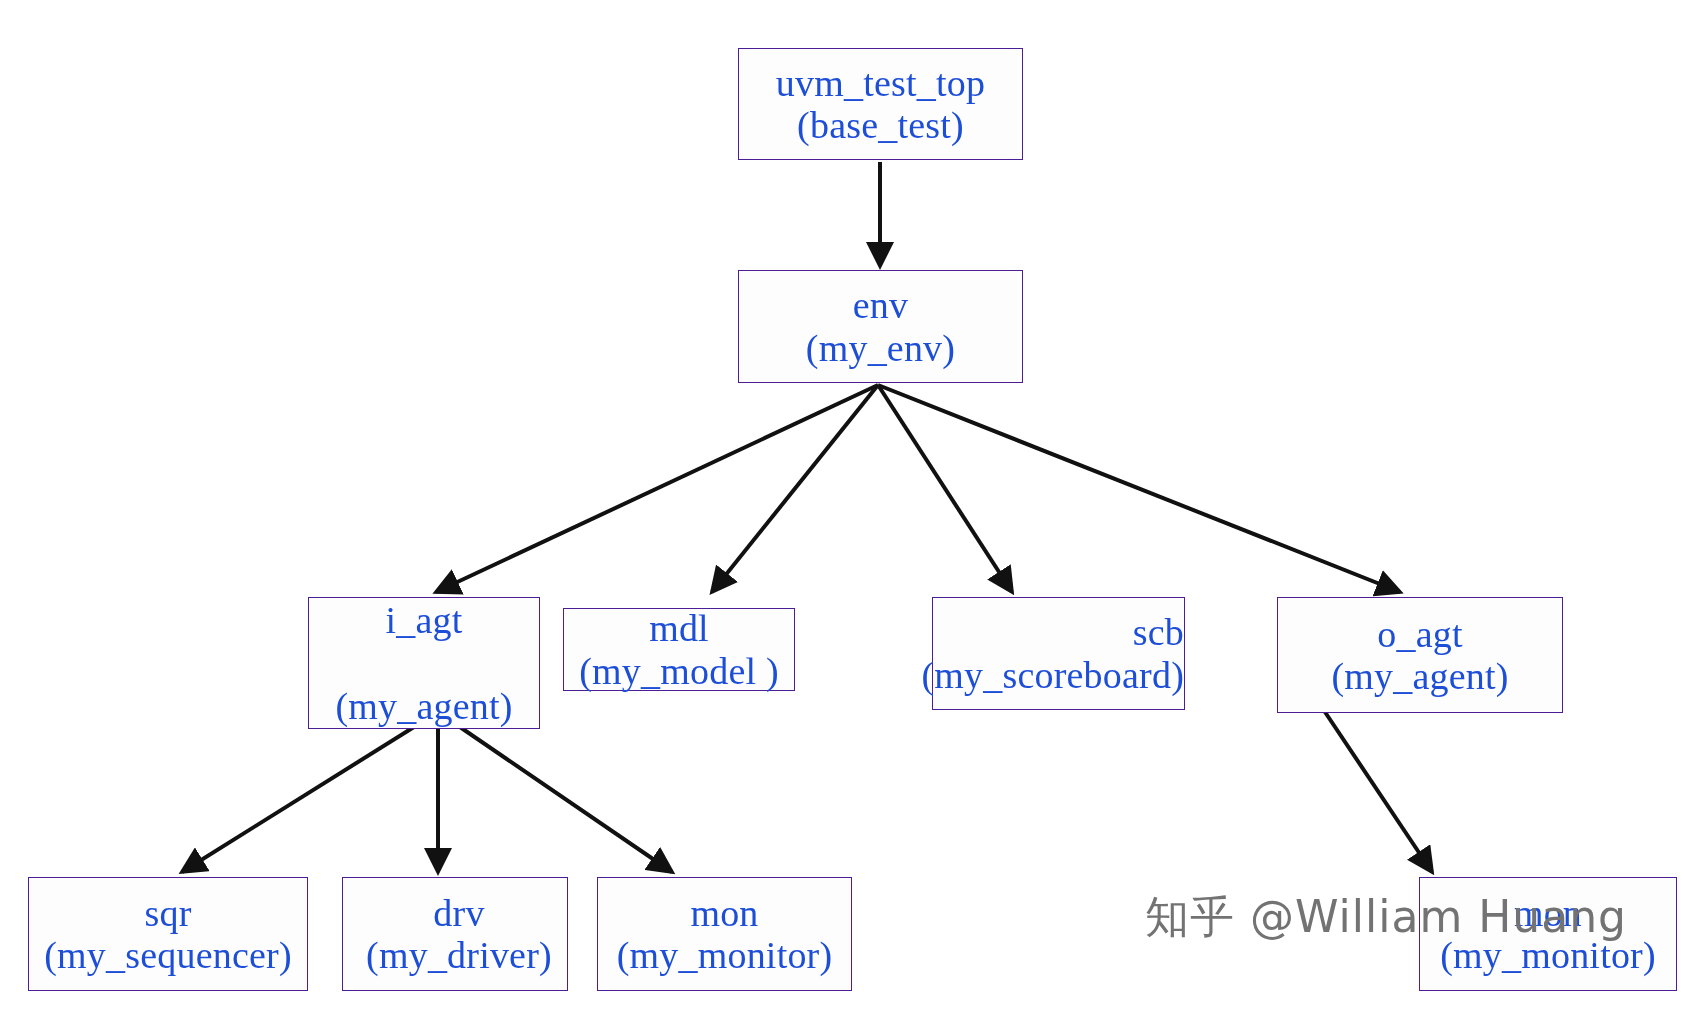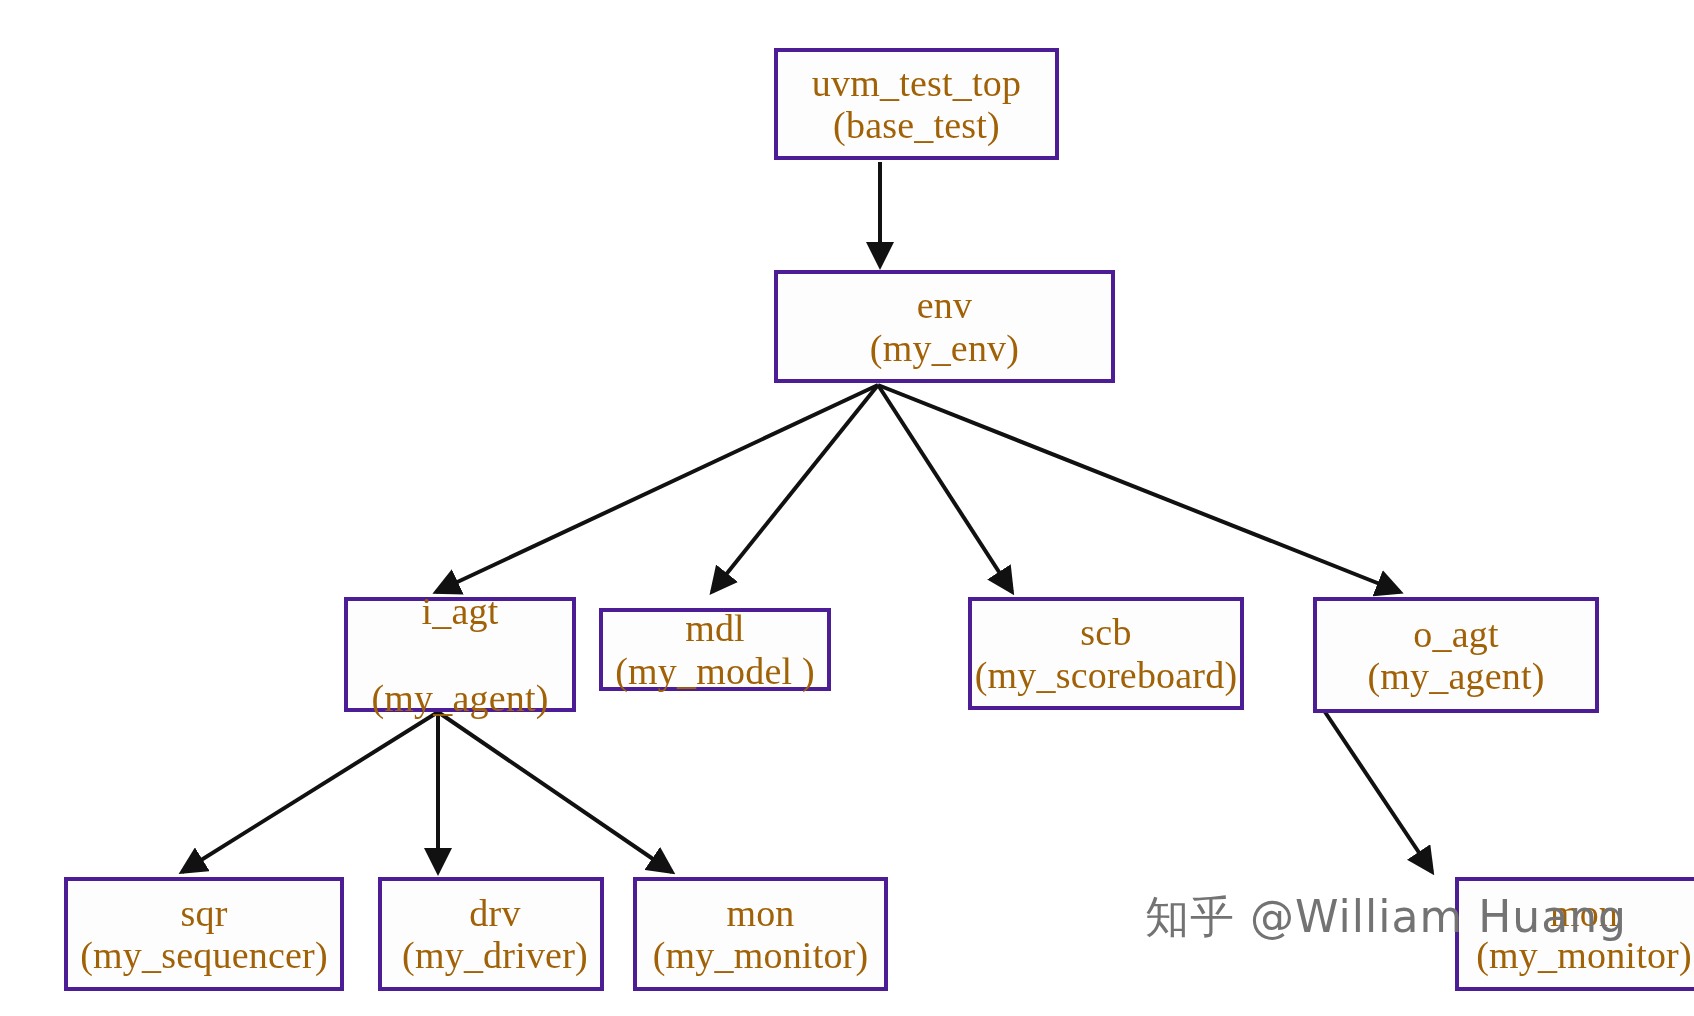--- a/index.html
+++ b/index.html
@@ -23,30 +23,29 @@
     position: absolute;
     left: 0;
     top: 0;
     width: 1694px;
     height: 1016px;
     pointer-events: none;
   }
   .node {
     position: absolute;
     box-sizing: border-box;
-    border: 4px solid #4c1d95;
+    border: 1px solid #4c1d95;
     background: #fdfdfd;
     display: flex;
     flex-direction: column;
     align-items: center;
     justify-content: center;
     line-height: 1.06;
-    color: #a16207;
+    color: #1d4ed8;
     text-align: center;
-    margin-left: 36px;
   }
   .node .line1,
   .node .line2 {
     display: block;
     white-space: pre;
     font-size: 38px;
     letter-spacing: 0.2px;
   }
   .node .line1 { margin-bottom: 2px; }
   .watermark {
@@ -82,34 +81,34 @@
         <line x1="438" y1="712" x2="672" y2="872" stroke="#111111" stroke-width="4" marker-end="url(#arrowhead)"></line>
         <line x1="1325" y1="712" x2="1432" y2="872" stroke="#111111" stroke-width="4" marker-end="url(#arrowhead)"></line>
       </g>
   </svg>
 
   <div class="node" style="left: 738px; top: 48px; width: 285px; height: 112px;">
     <span class="line1">uvm_test_top</span>
     <span class="line2">(base_test)</span>
   </div>
 
-  <div class="node" style="left: 738px; top: 270px; width: 341px; height: 113px;">
+  <div class="node" style="left: 738px; top: 270px; width: 285px; height: 113px;">
     <span class="line1">env</span>
     <span class="line2">(my_env)</span>
   </div>
 
-  <div class="node" style="left: 308px; top: 597px; width: 232px; height: 115px; gap: 44px;">
+  <div class="node" style="left: 308px; top: 597px; width: 232px; height: 132px; gap: 44px;">
     <span class="line1">i_agt</span>
     <span class="line2">(my_agent)</span>
   </div>
   <div class="node" style="left: 563px; top: 608px; width: 232px; height: 83px;">
     <span class="line1">mdl</span>
     <span class="line2">(my_model )</span>
   </div>
-  <div class="node" style="left: 932px; top: 597px; width: 276px; height: 113px;">
+  <div class="node" style="left: 932px; top: 597px; width: 253px; height: 113px; align-items: flex-end;">
     <span class="line1">scb</span>
     <span class="line2">(my_scoreboard)</span>
   </div>
   <div class="node" style="left: 1277px; top: 597px; width: 286px; height: 116px;">
     <span class="line1">o_agt</span>
     <span class="line2">(my_agent)</span>
   </div>
 
   <div class="node" style="left: 28px; top: 877px; width: 280px; height: 114px;">
     <span class="line1">sqr</span>

